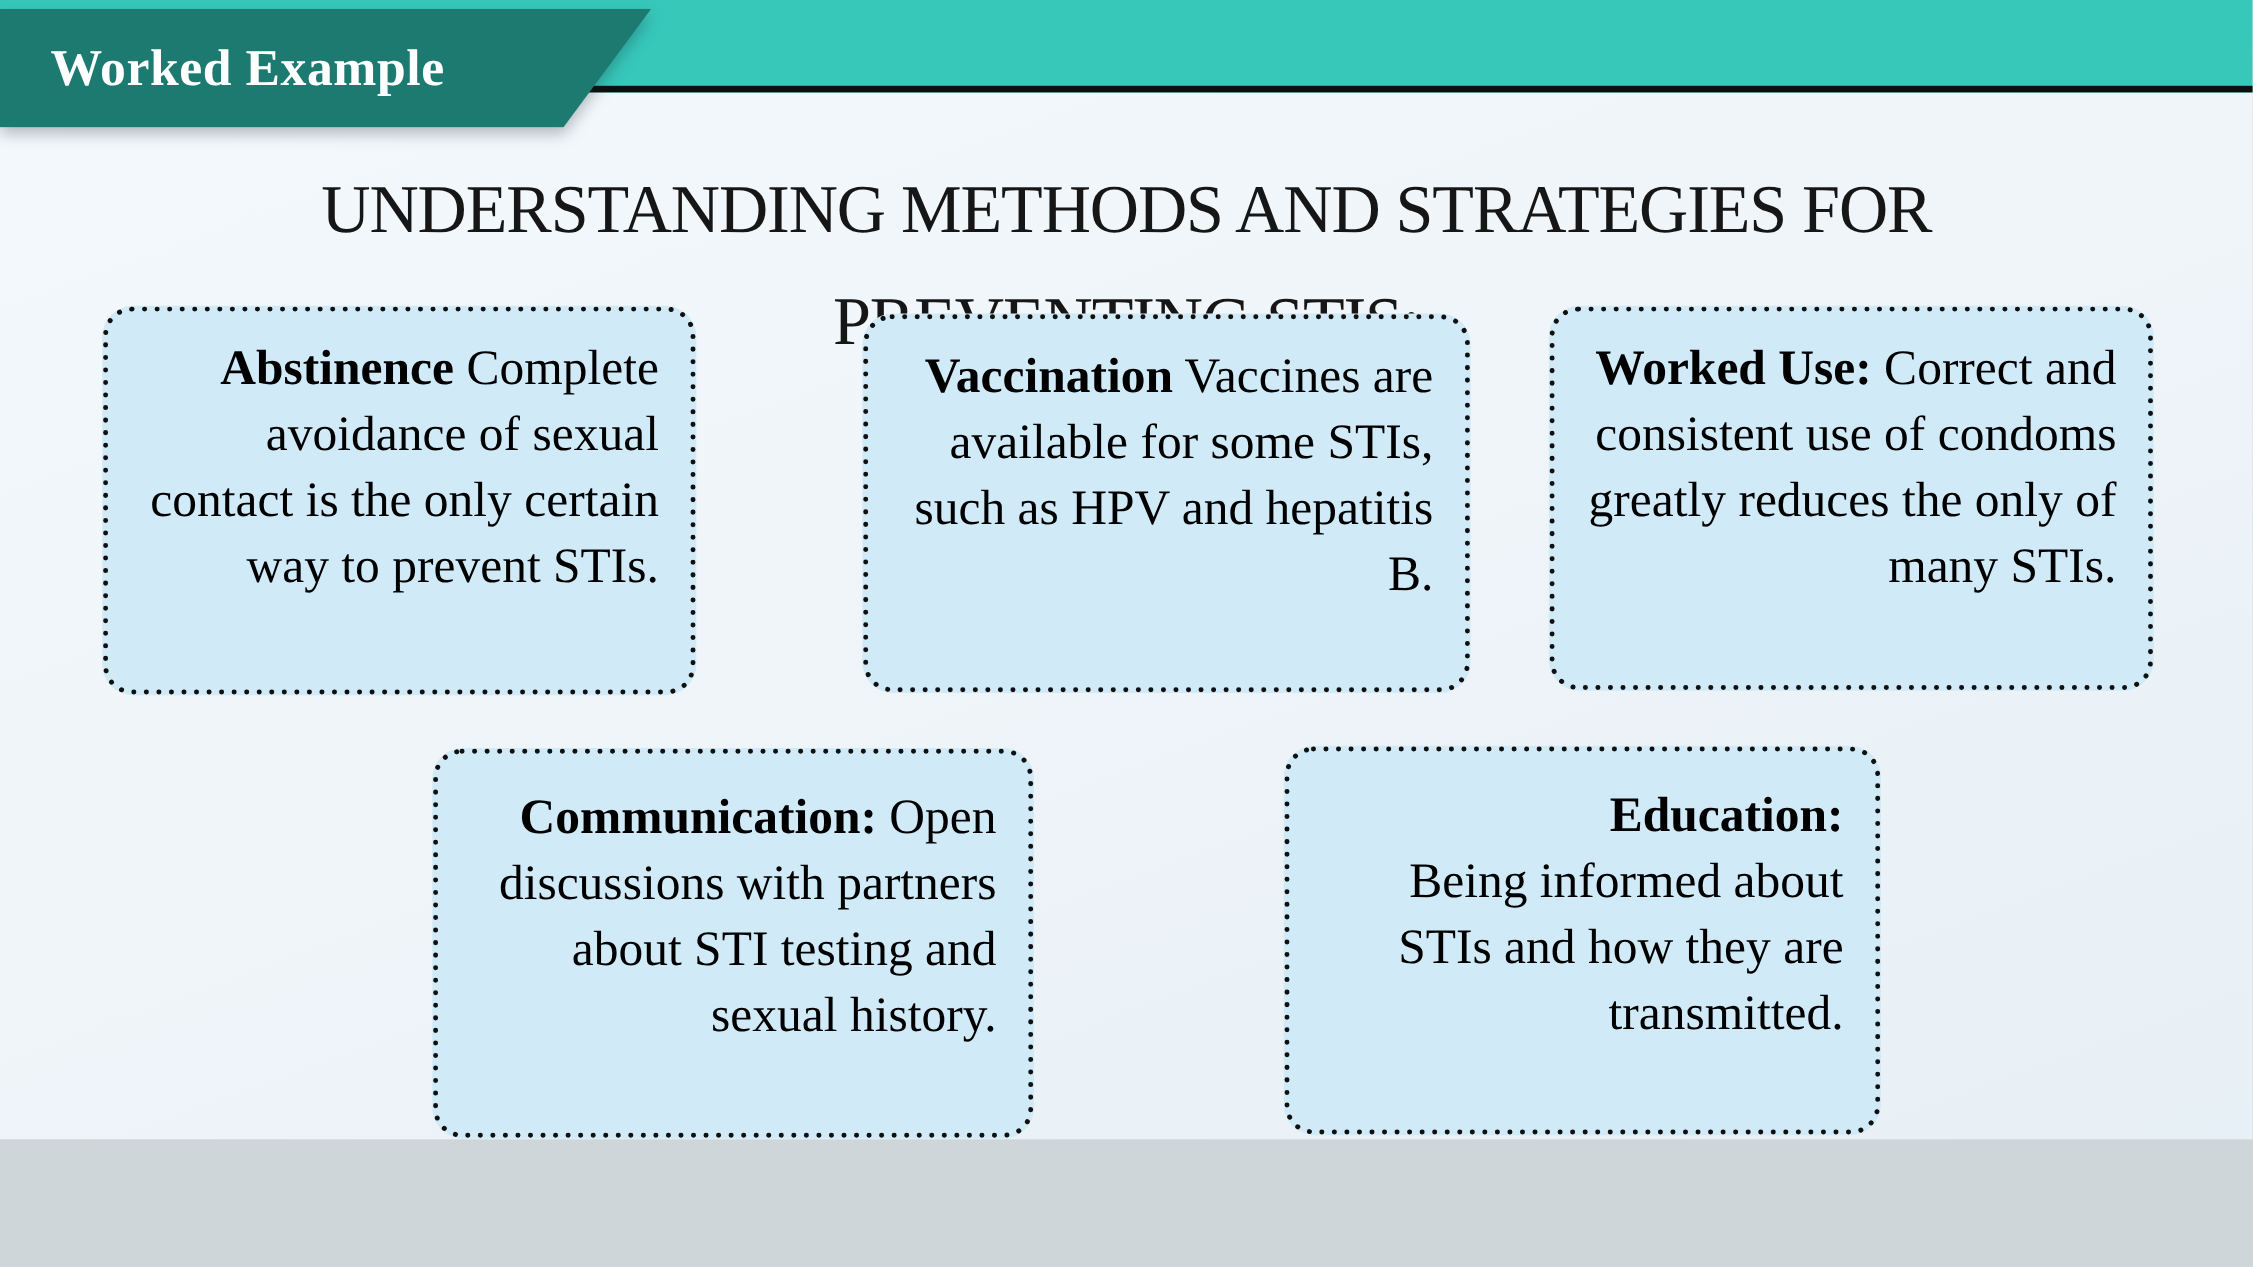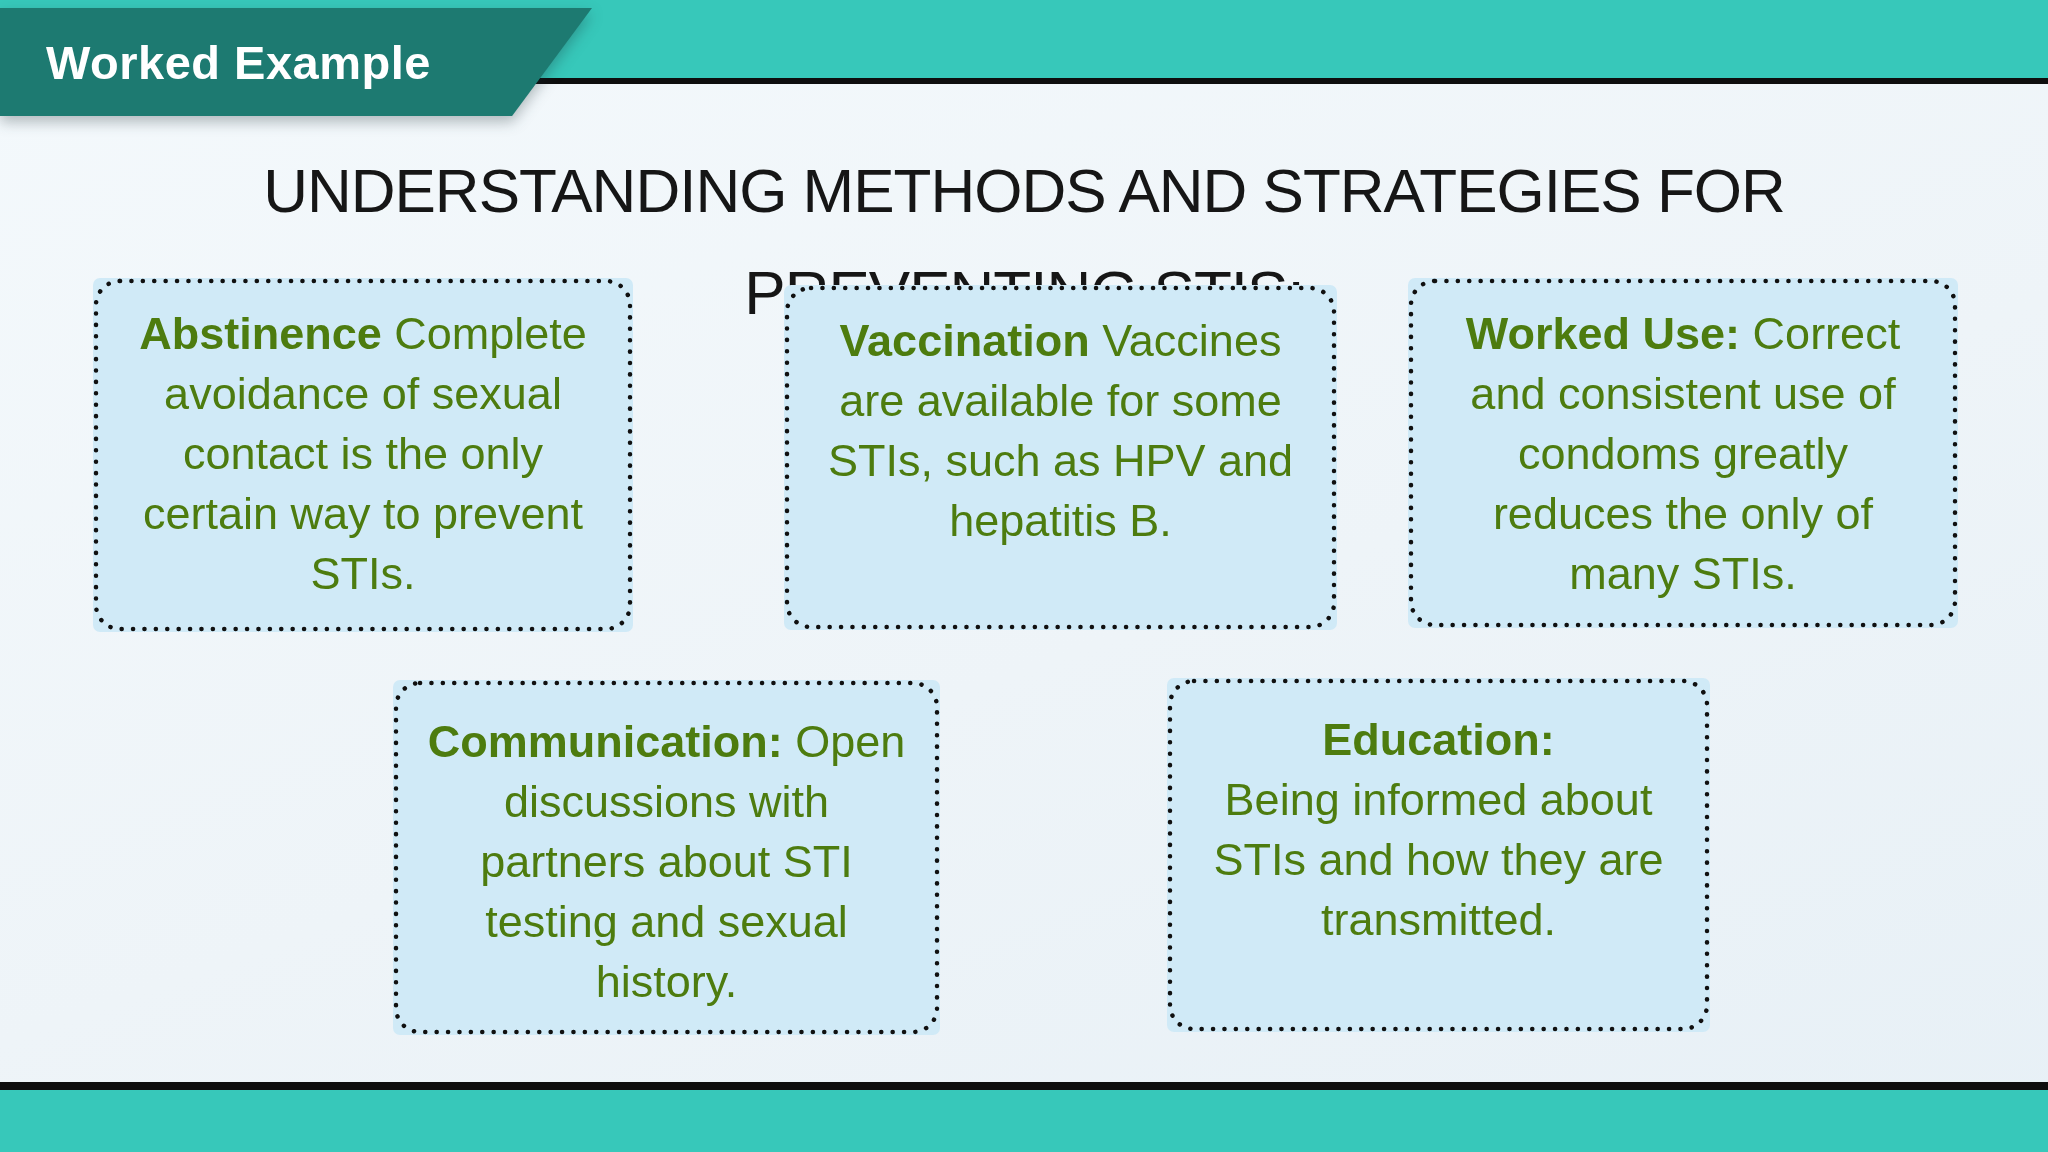--- a/index.html
+++ b/index.html
@@ -6,24 +6,24 @@
     --teal-bright:#37c8ba;
     --teal-dark:#1d7a71;
     --bar-black:#0e0e0e;
     --background:#eef4f8;
     --card-blue:#d0eaf7;
     --text:#161616;
   }
   html,body{margin:0;padding:0;background:#cfd6da;}
   #stage{
     position:relative;
-    width:2048px;height:1152px;
+    width:2048px;height:1036px;
     overflow:hidden;
     background:linear-gradient(160deg,#f4f9fc 0%, var(--background) 55%, #e7f0f6 100%);
-    font-family:Liberation Sans, sans-serif;
+    font-family:Liberation Serif, serif;
     color:var(--text);
   }
   
   .topbar{
     position:absolute;left:0;top:0;width:100%;height:78px;
     background:var(--teal-bright);
     border-bottom:6px solid var(--bar-black);
     z-index:3;
   }
   .ribbon-wrap{position:absolute;left:0;top:8px;z-index:4;filter:drop-shadow(0 6px 7px rgba(20,40,45,.30));}
@@ -43,24 +43,24 @@
     position:absolute;left:0;top:140px;width:100%;
     text-align:center;z-index:1;
     font-size:62px;line-height:102px;font-weight:400;
     letter-spacing:-1px;color:var(--text);
   }
   .page-title span{display:block;}
   
   .card{
     position:absolute;z-index:2;
     background:var(--card-blue);
-    border-radius:7px;
+    border-radius:28px;
     box-sizing:border-box;
-    text-align:center;
-    font-size:45px;line-height:60px;color:#4d7c0f;
+    text-align:right;
+    font-size:45px;line-height:60px;color:#000000;
   }
   .card .pad{position:relative;z-index:1;padding:26px 34px 20px 34px;}
   .card.row2 .pad{padding-top:32px;}
   .card b{font-weight:700;}
   .card b.block{display:block;}
   svg.dotline{position:absolute;inset:0;width:100%;height:100%;z-index:0;overflow:visible;}
   svg.dotline rect{
     x:3px;y:3px;rx:24px;
     width:calc(100% - 6px);height:calc(100% - 6px);
     fill:none;stroke:#101010;stroke-width:4.5;

